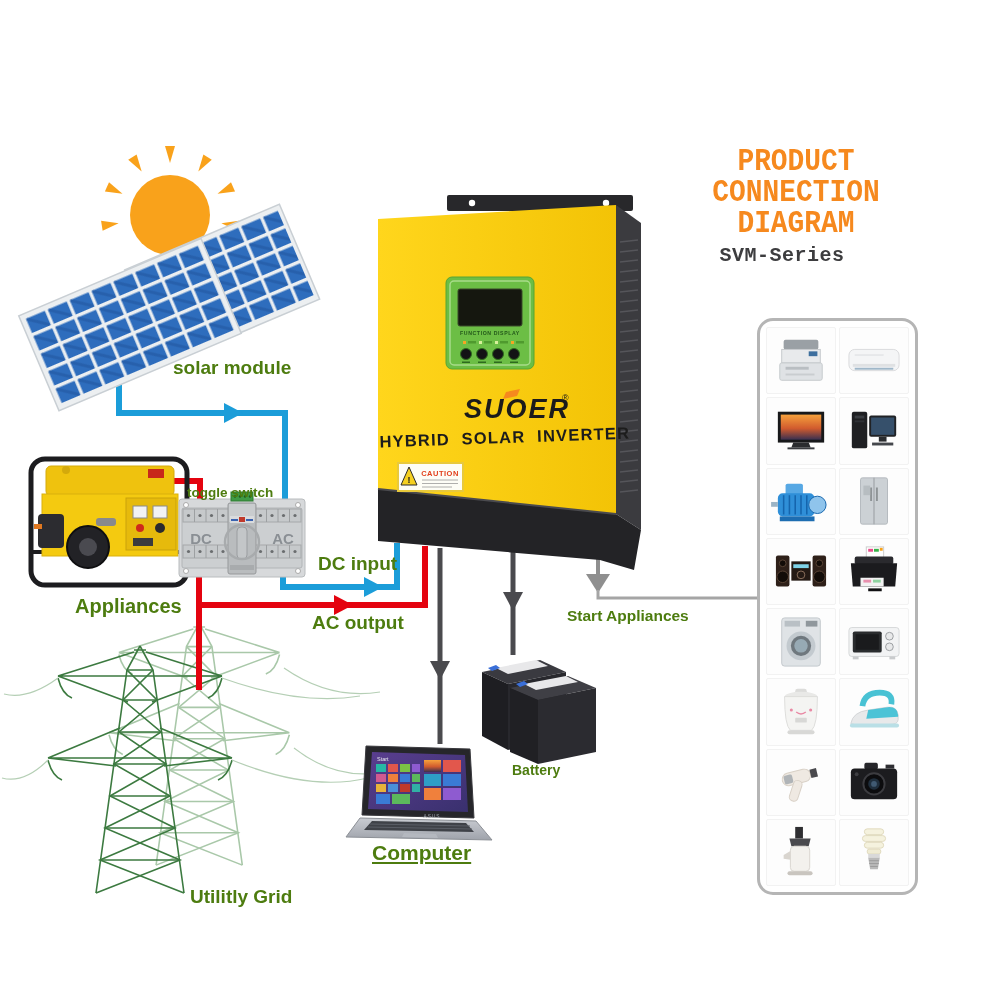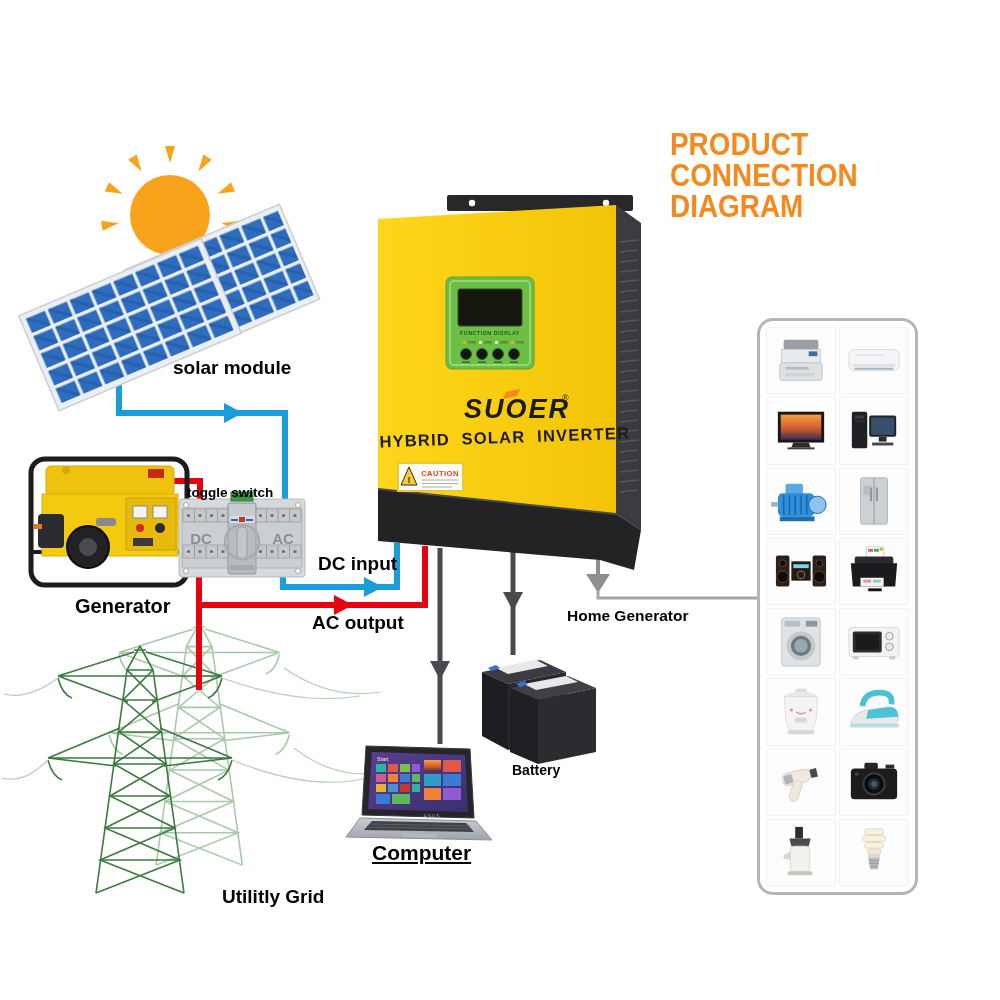--- a/index.html
+++ b/index.html
@@ -1,29 +1,29 @@
 <!DOCTYPE html>
 <html><head>
 <meta charset="utf-8">
 <style>
   html,body{margin:0;padding:0;background:#fff;}
   .canvas{position:relative;width:1000px;height:1000px;background:#ffffff;
           font-family:"Liberation Sans",sans-serif;overflow:hidden;}
   svg.layer{position:absolute;left:0;top:0;}
-  .lbl{position:absolute;font-weight:700;color:#000000;white-space:nowrap;}
+  .lbl{position:absolute;font-weight:700;color:#4d7c0f;white-space:nowrap;}
   .lbl-solar{left:173px;top:357px;font-size:19px;}
   .lbl-toggle{left:187px;top:469px;font-size:13.5px;margin-top:16px;}
   .lbl-generator{left:75px;top:595px;font-size:20px;}
   .lbl-dcinput{left:318px;top:553px;font-size:19px;text-align:center;}
   .lbl-acoutput{left:312px;top:612px;font-size:19px;}
   .lbl-homeapp{left:567px;top:607px;font-size:15.5px;}
   .lbl-battery{left:512px;top:762px;font-size:14px;}
   .lbl-computer{left:372px;top:841px;font-size:21px;text-decoration:underline;}
-  .lbl-grid{left:190px;top:886px;font-size:19px;margin-left:32px;}
-  .header{position:absolute;right:78px;top:129px;width:280px;text-align:left;}
+  .lbl-grid{left:190px;top:886px;font-size:19px;}
+  .header{position:absolute;right:78px;top:146px;width:280px;text-align:center;font-family:Liberation Mono, monospace;}
   .t-line{display:block;font-size:31px;line-height:31px;font-weight:800;color:#F6891E;
           transform:scaleX(.9);transform-origin:100% 50%;letter-spacing:0px;}
   .series{font-size:20px;font-weight:700;color:#3d3d3f;margin-top:5px;letter-spacing:.5px;}
   .appliance-panel{position:absolute;left:757px;top:318px;width:161px;height:577px;
           box-sizing:border-box;border:3px solid #b5b5b5;border-radius:16px;background:#fff;
           display:grid;grid-template-columns:1fr 1fr;grid-auto-rows:1fr;gap:3px;padding:6px;}
   .ap-cell{display:flex;align-items:center;justify-content:center;background:#fdfdfd;
           border:1px solid #f2f2f2;border-radius:2px;overflow:hidden;}
   .ap-cell svg{width:62px;height:54px;}
   .pylon-main{color:#3C7A40;}
@@ -303,28 +303,29 @@
     <path d="M372,821 L466,823 L474,832 L364,830 Z" fill="#3f4248"></path>
     <path d="M370,824 L470,826 M368,827 L472,829" stroke="#5a5e66" stroke-width="1"></path>
     <path d="M404,833 L436,834 L438,838 L402,837 Z" fill="#b4b8bf"></path>
   </g>
 </svg>
 
 <div class="header">
   <span class="t-line">PRODUCT</span>
   <span class="t-line">CONNECTION</span>
   <span class="t-line">DIAGRAM</span>
+  <div class="series">SVM-Series</div>
 </div>
 
 <div class="lbl lbl-solar">solar module</div>
 <div class="lbl lbl-toggle">toggle switch</div>
-<div class="lbl lbl-generator">Generator</div>
+<div class="lbl lbl-generator">Appliances</div>
 <div class="lbl lbl-dcinput">DC input</div>
 <div class="lbl lbl-acoutput">AC output</div>
-<div class="lbl lbl-homeapp">Home Generator</div>
+<div class="lbl lbl-homeapp">Start Appliances</div>
 <div class="lbl lbl-battery">Battery</div>
 <div class="lbl lbl-computer">Computer</div>
 <div class="lbl lbl-grid">Utilitly Grid</div>
 
 <div class="appliance-panel">
   <div class="ap-cell">
     <svg viewBox="0 0 64 56">
       <rect x="14" y="6" width="36" height="10" rx="2" fill="#9aa0a5"></rect>
       <rect x="12" y="16" width="40" height="14" fill="#e8eaec" stroke="#c5c9cc"></rect>
       <rect x="40" y="18" width="9" height="5" fill="#3d6f9e"></rect>

